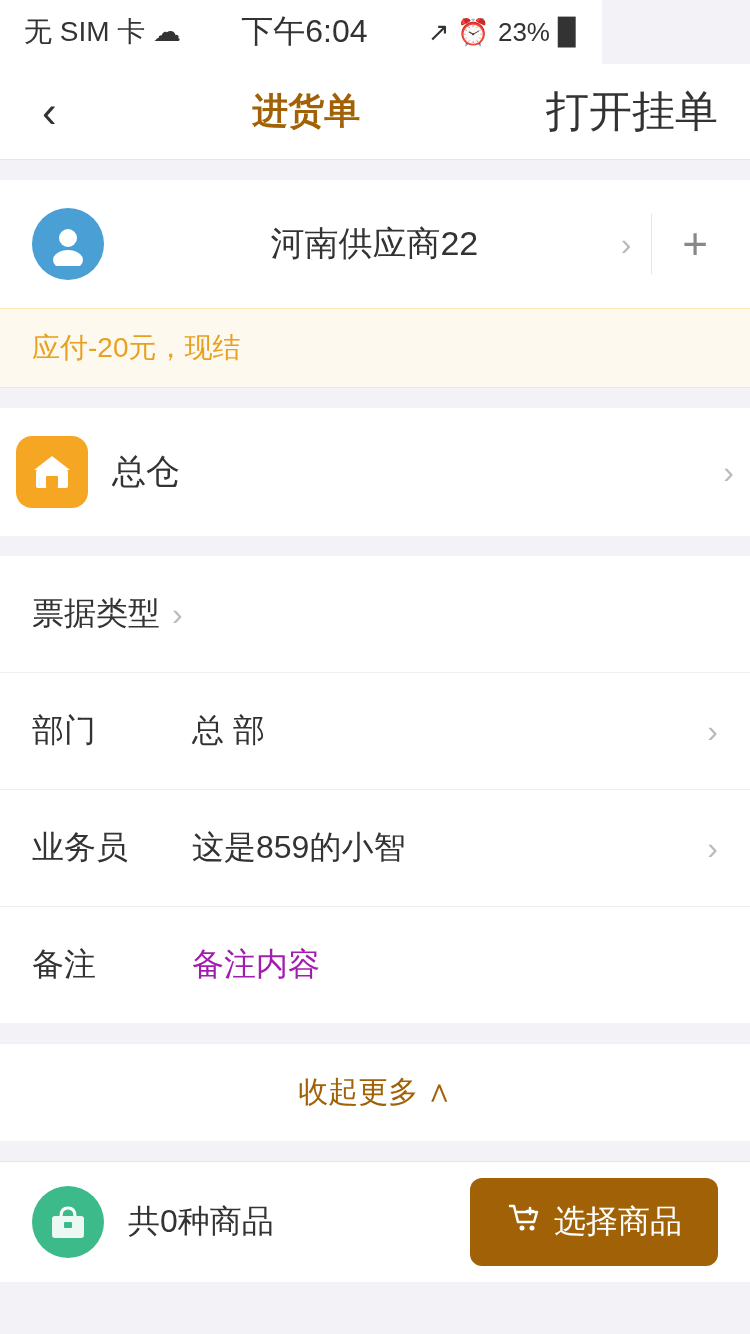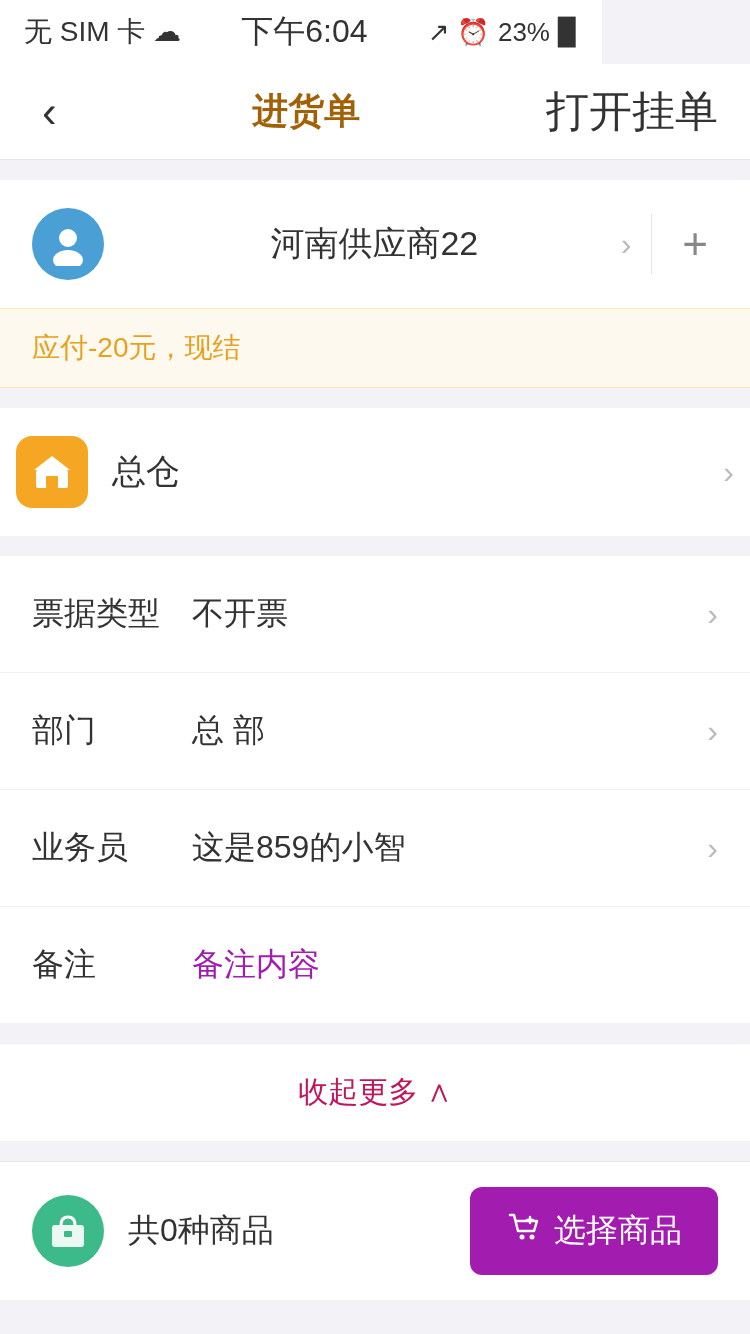--- a/index.html
+++ b/index.html
@@ -182,53 +182,53 @@
     .form-placeholder {
       color: #a21caf;
     }
 
     
     .collapse-row {
       background: #fff;
       text-align: center;
       padding: 28px;
       font-size: 30px;
-      color: #be185d;
+      color: #a16207;
       border-top: 1px solid #f0f0f0;
       cursor: pointer;
       margin-top: 20px;
     }
 
     
     .bottom-bar {
       background: #fff;
       display: flex;
       align-items: center;
-      padding: 25px 32px;
+      padding: 16px 32px;
       margin-top: 20px;
       border-top: 1px solid #e5e5e5;
     }
     .goods-icon {
       width: 72px;
       height: 72px;
       border-radius: 50%;
       background: #3cba8a;
       display: flex;
       align-items: center;
       justify-content: center;
       margin-right: 24px;
       flex-shrink: 0;
     }
     .goods-count {
       flex: 1;
       font-size: 32px;
       color: #333;
     }
     .select-goods-btn {
-      background: #a21caf;
+      background: #a16207;
       color: #fff;
       border: none;
       border-radius: 12px;
       padding: 22px 36px;
       font-size: 32px;
       display: flex;
       align-items: center;
       gap: 12px;
       cursor: pointer;
     }
@@ -289,21 +289,20 @@
     </div>
     <div class="warehouse-name">总仓</div>
     <div class="chevron-right">›</div>
   </div>
 </div>
 
 <div class="form-section">
 
   <div class="form-row">
     <div class="form-label">票据类型</div>
-    <div class="form-value">不开票</div>
     <div class="chevron-right">›</div>
   </div>
 
   <div class="form-row">
     <div class="form-label">部门</div>
     <div class="form-value">总 部</div>
     <div class="chevron-right">›</div>
   </div>
 
   <div class="form-row">

